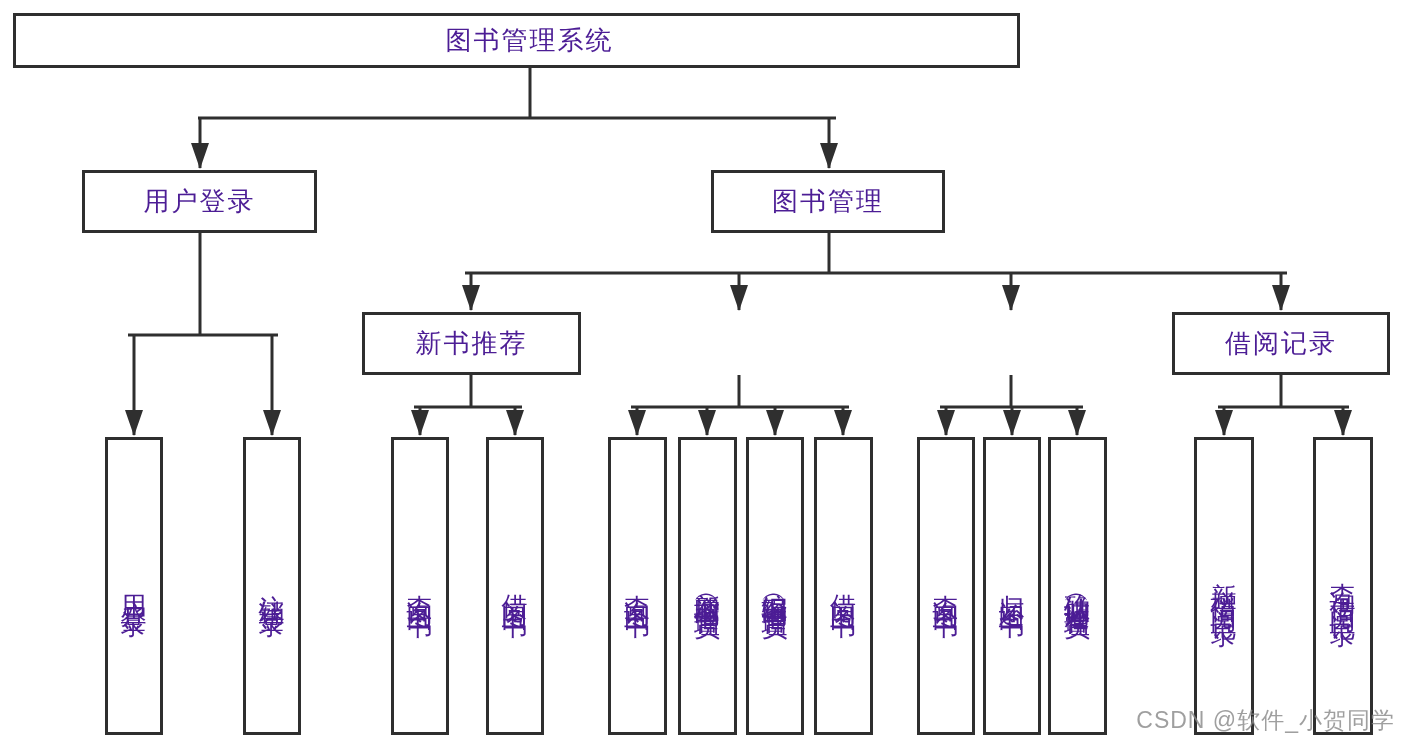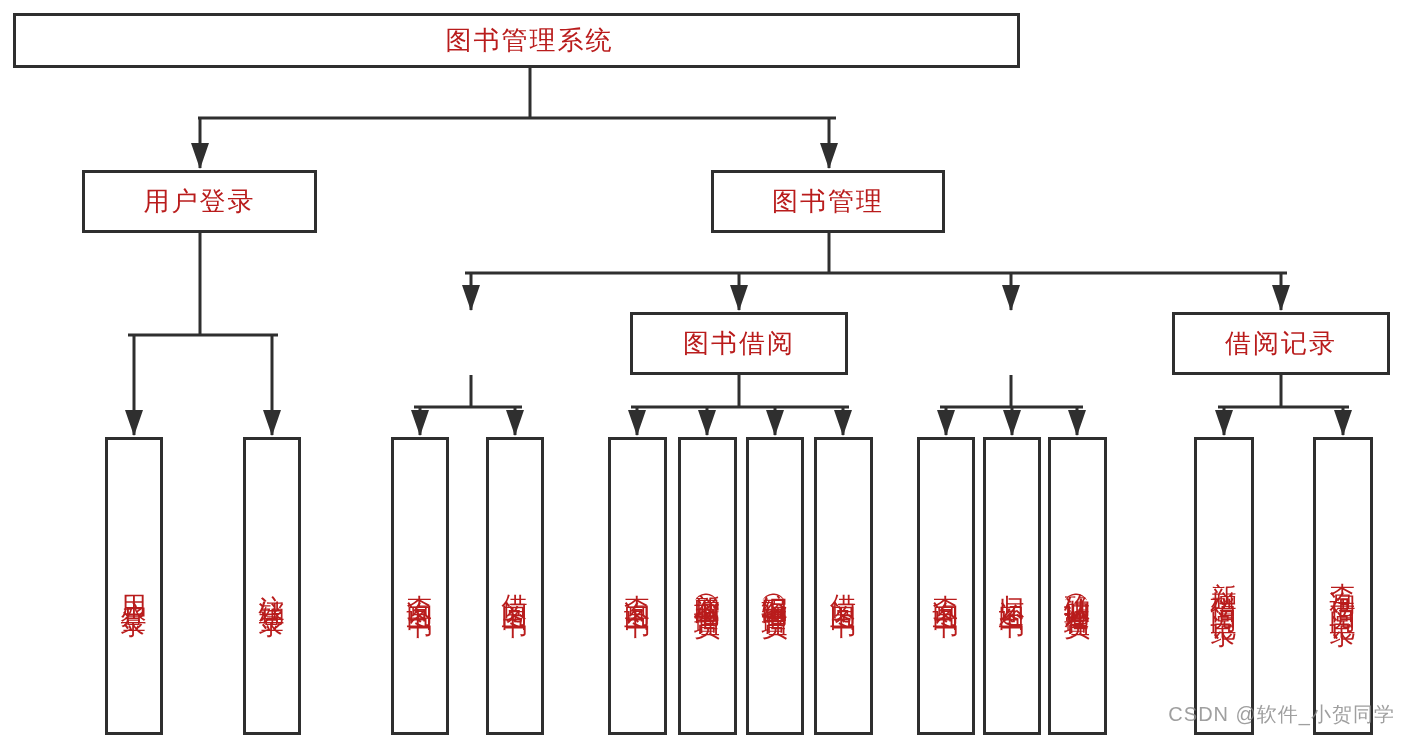--- a/index.html
+++ b/index.html
@@ -14,41 +14,41 @@
   .wires { position: absolute; left: 0; top: 0; z-index: 1; }
   .wires line { stroke: #2f2f2f; stroke-width: 3; }
   .node {
     position: absolute;
     box-sizing: border-box;
     background: #ffffff;
     border: 3px solid #2f2f2f;
     display: flex;
     align-items: center;
     justify-content: center;
-    color: #b91c1c;
+    color: #4c1d95;
     font-size: 26px;
     letter-spacing: 2px;
     z-index: 2;
     white-space: nowrap;
   }
   .node.v {
     writing-mode: vertical-rl;
     text-orientation: mixed;
     letter-spacing: 6px;
     line-height: 1;
     white-space: normal;
   }
   .node.v.mid  { letter-spacing: 8px; }
   .node.v.tight{ letter-spacing: 3px; }
   .root { padding-left: 26px; }
   .watermark {
     position: absolute;
     right: 10px;
-    bottom: 19px;
-    font-size: 20px;
+    bottom: 11px;
+    font-size: 23px;
     letter-spacing: 1px;
     color: rgba(138, 138, 138, 0.82);
     z-index: 5;
     text-align: right;
   }
 </style>
 </head>
 <body>
 
 <div class="stage">
@@ -100,21 +100,21 @@
     <line x1="1218" y1="407" x2="1349" y2="407"></line>
     <line x1="1224" y1="407" x2="1224" y2="435" marker-end="url(#arrow)"></line>
     <line x1="1343" y1="407" x2="1343" y2="435" marker-end="url(#arrow)"></line>
   </svg>
 
   <div class="node root" style="left:13px; top:13px; width:1007px; height:55px">图书管理系统</div>
 
   <div class="node" style="left:82px; top:170px; width:235px; height:63px">用户登录</div>
   <div class="node" style="left:711px; top:170px; width:234px; height:63px">图书管理</div>
 
-  <div class="node" style="left:630px; top:312px; width:218px; height:63px">图书借阅</div>
+  <div class="node" style="left:362px; top:312px; width:219px; height:63px">新书推荐</div>
   <div class="node" style="left:1172px; top:312px; width:218px; height:63px">借阅记录</div>
 
   <div class="node v" style="left:105px; top:437px; width:58px; height:298px">用户登录</div>
   <div class="node v" style="left:243px; top:437px; width:58px; height:298px">注销登录</div>
 
   <div class="node v" style="left:391px; top:437px; width:58px; height:298px">查询图书</div>
   <div class="node v" style="left:486px; top:437px; width:58px; height:298px">借阅图书</div>
 
   <div class="node v" style="left:608px; top:437px; width:59px; height:298px">查询图书</div>
   <div class="node v tight" style="left:678px; top:437px; width:59px; height:298px">新增图书（管理员）</div>

